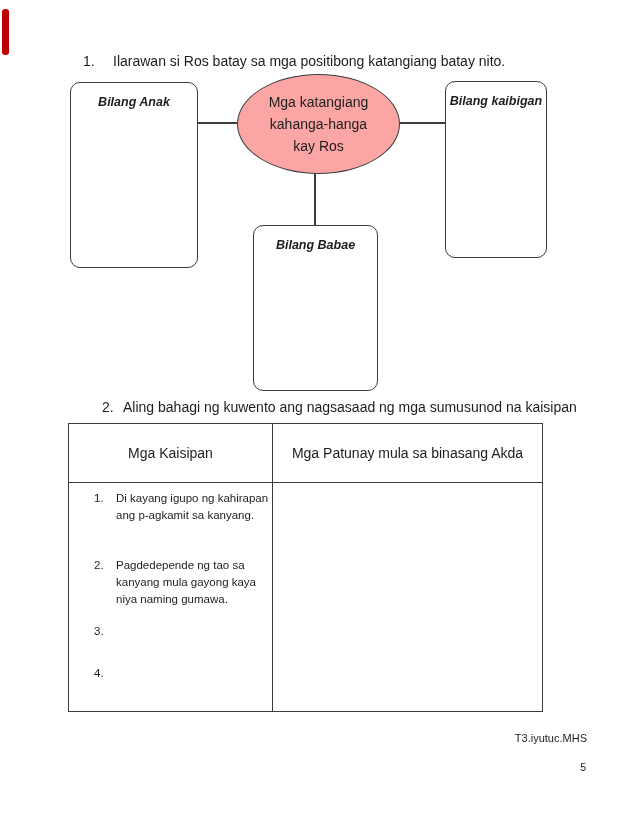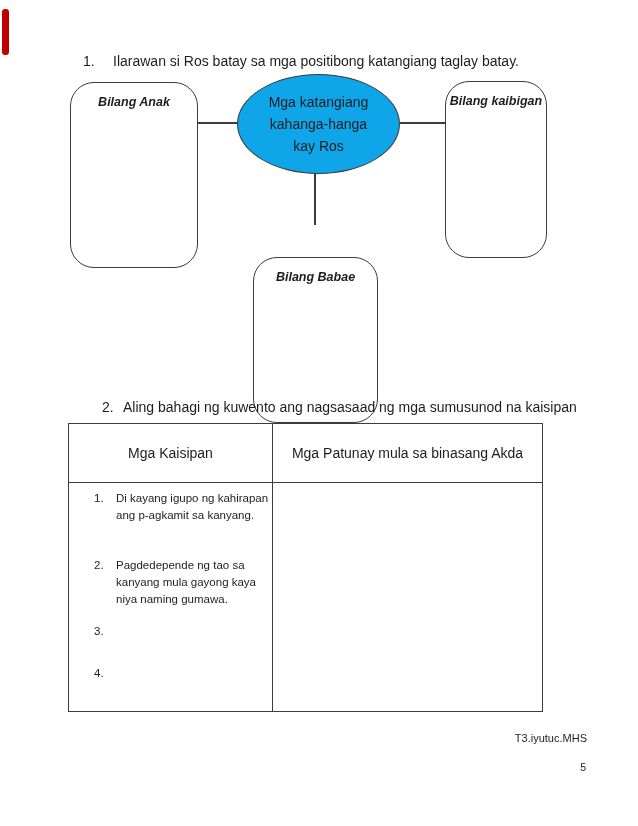--- a/index.html
+++ b/index.html
@@ -35,44 +35,44 @@
   }
   .q1 { left: 83px; top: 53px; }
   .q2 { left: 102px; top: 399px; }
   .q1 .qnum { width: 30px; flex-shrink: 0; }
   .q2 .qnum { width: 21px; flex-shrink: 0; }
 
   
   .dbox {
     position: absolute;
     border: 1.5px solid #3c3c3c;
-    border-radius: 24px;
+    border-radius: 10px;
     box-sizing: border-box;
     background: #ffffff;
   }
   .dbox-anak     { left: 70px;  top: 82px;  width: 128px; height: 186px; }
   .dbox-kaibigan { left: 445px; top: 81px;  width: 102px; height: 177px; }
-  .dbox-babae    { left: 253px; top: 225px; width: 125px; height: 166px; margin-top: 32px; }
+  .dbox-babae    { left: 253px; top: 225px; width: 125px; height: 166px; }
   .dbox-label {
     margin-top: 12px;
     text-align: center;
     font-weight: bold;
     font-style: italic;
     font-size: 12.5px;
   }
   .ellipse {
     position: absolute;
     left: 237px;
     top: 74px;
     width: 163px;
     height: 100px;
     border: 1.5px solid #3c3c3c;
     border-radius: 50%;
     box-sizing: border-box;
-    background: #0ea5e9;
+    background: #fca5a5;
     display: flex;
     align-items: center;
     justify-content: center;
     text-align: center;
     font-size: 14px;
     line-height: 22px;
     white-space: pre-line;
   }
   .connector {
     position: absolute;
@@ -145,21 +145,21 @@
 </style>
 </head>
 <body>
 
 <div class="page">
 
   <div class="accent-bar"></div>
 
   <div class="question q1">
     <span class="qnum">1.</span>
-    <span class="qtext">Ilarawan si Ros batay sa mga positibong katangiang taglay batay.</span>
+    <span class="qtext">Ilarawan si Ros batay sa mga positibong katangiang batay nito.</span>
   </div>
 
   <div class="connector conn-left"></div>
   <div class="connector conn-right"></div>
   <div class="connector conn-down"></div>
 
   <div class="dbox dbox-anak">
     <div class="dbox-label">Bilang Anak</div>
   </div>
 

